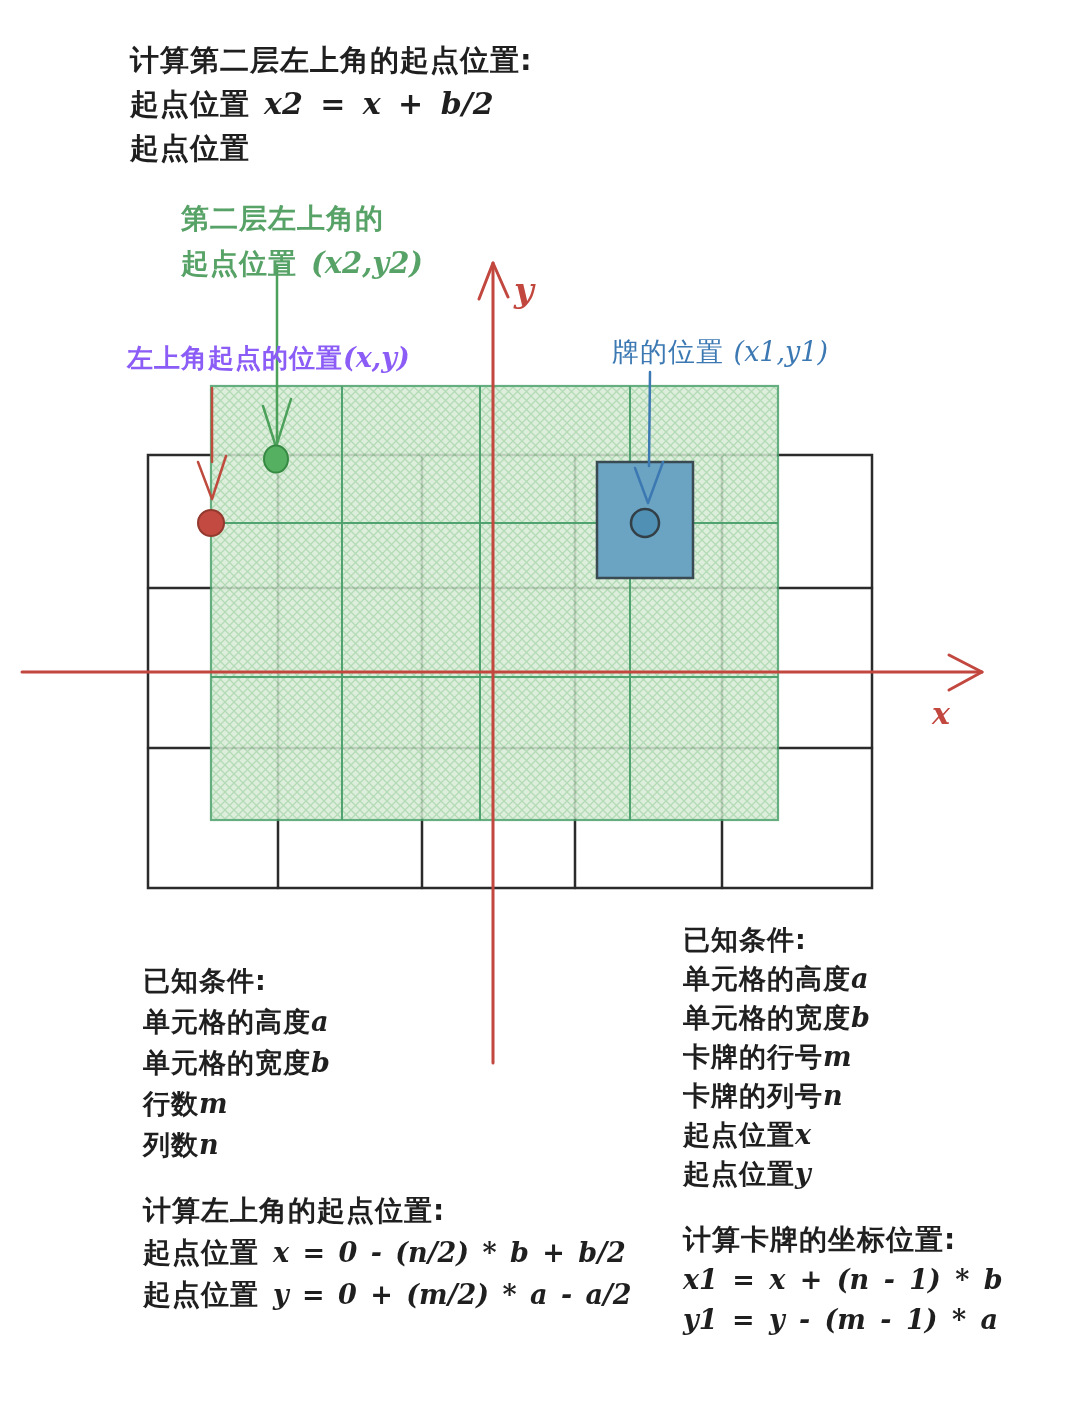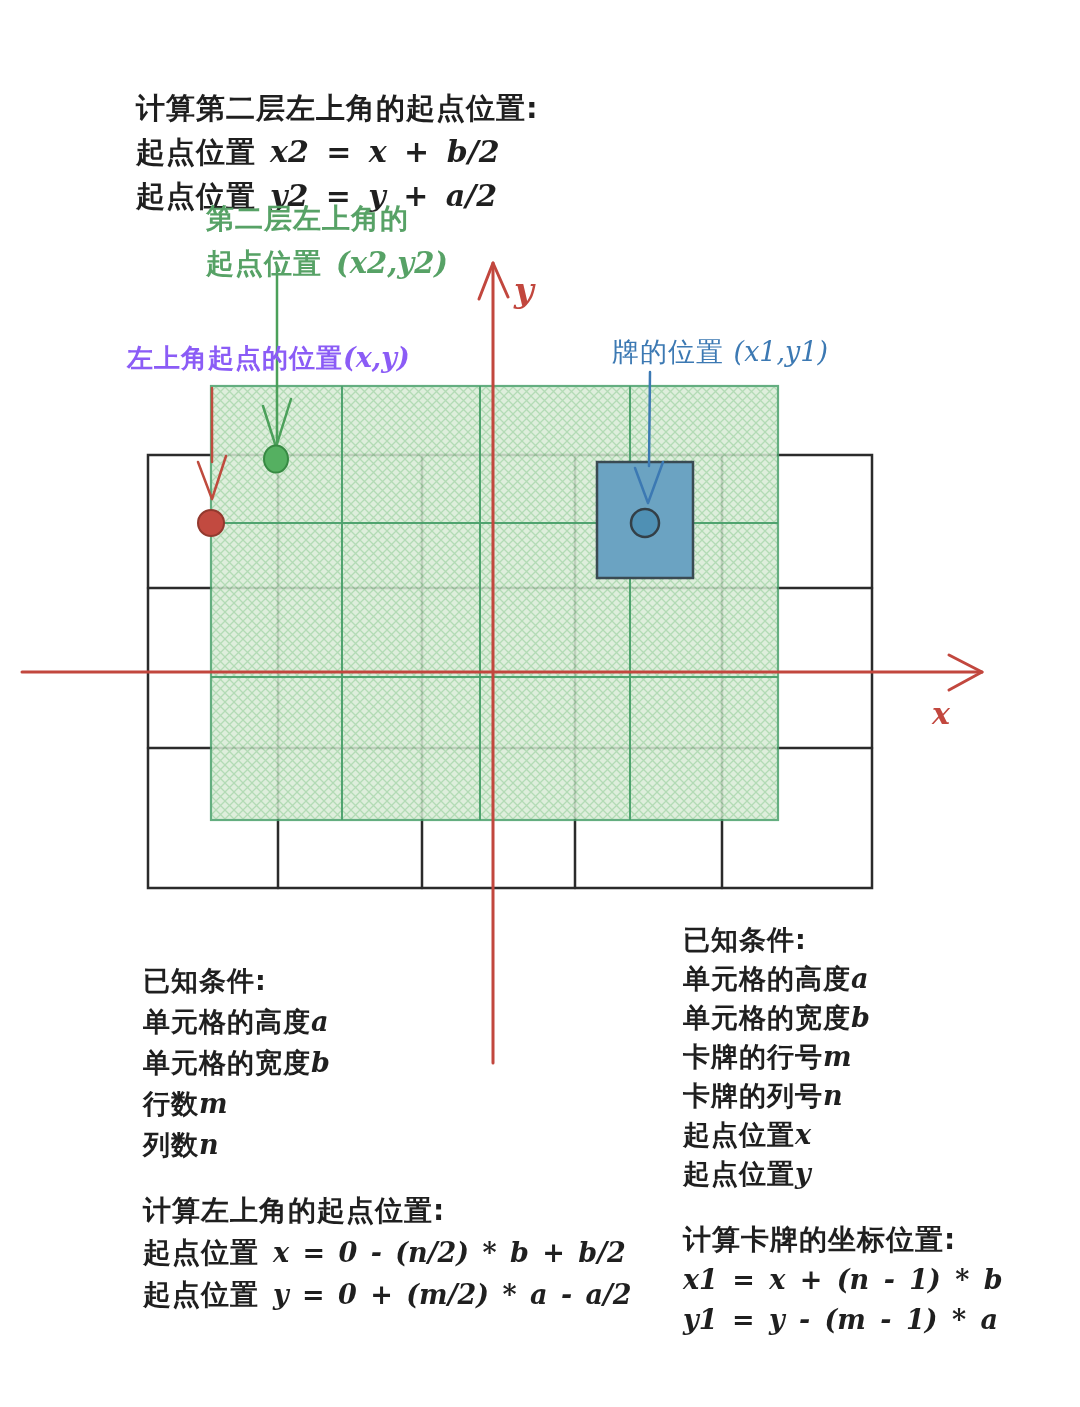--- a/index.html
+++ b/index.html
@@ -3,25 +3,25 @@
 <meta charset="utf-8">
 <style>
   html,body{margin:0;padding:0;background:#ffffff;}
   #canvas{position:relative;width:1080px;height:1407px;background:#ffffff;overflow:hidden;
           font-family:"DejaVu Sans",sans-serif;color:#1f1f1f;}
   #diagram-svg{position:absolute;left:0;top:0;}
   .abs{position:absolute;}
   .cjk{font-family:"DejaVu Sans",sans-serif;letter-spacing:1px;}
   .fx{font-family:"DejaVu Serif",serif;font-style:italic;letter-spacing:0;}
   
-  .top-block{left:136px;top:38px;font-size:29px;line-height:44px;font-weight:600;margin-top:48px;}
+  .top-block{left:130px;top:38px;font-size:29px;line-height:44px;font-weight:600;}
   .top-block .fx{font-size:30px;word-spacing:7px;font-weight:700;}
   .mixrow{display:flex;gap:14px;align-items:baseline;}
   
-  .green-label{left:206px;top:196px;font-size:28px;line-height:45px;color:#57a266;font-weight:600;}
+  .green-label{left:181px;top:196px;font-size:28px;line-height:45px;color:#57a266;font-weight:600;}
   .green-label .fx{font-size:29px;}
   
   .red-label{left:127px;top:341px;font-size:26px;color:#8b5cf6;font-weight:600;}
   .red-label .fx{font-size:27px;}
   
   .blue-label{left:612px;top:334px;font-size:27px;color:#3c79b3;font-weight:400;}
   .blue-label .fx{font-size:27px;}
   
   .y-axis-label{left:514px;top:270px;font-size:34px;color:#c2473e;font-weight:600;}
   .x-axis-label{left:932px;top:696px;font-size:30px;color:#c2473e;font-weight:700;}
@@ -104,21 +104,20 @@
   </svg>
 
   <div class="abs cjk top-block">
     <div>计算第二层左上角的起点位置:</div>
     <div class="mixrow">
       <span>起点位置</span>
       <span class="fx">x2 = x + b/2</span>
     </div>
     <div class="mixrow">
       <span>起点位置</span>
-      <span class="fx">y2 = y + a/2</span>
     </div>
   </div>
 
   <div class="abs cjk green-label">
     <div>第二层左上角的</div>
     <div class="mixrow">
       <span>起点位置</span>
       <span class="fx">(x2,y2)</span>
     </div>
   </div>

